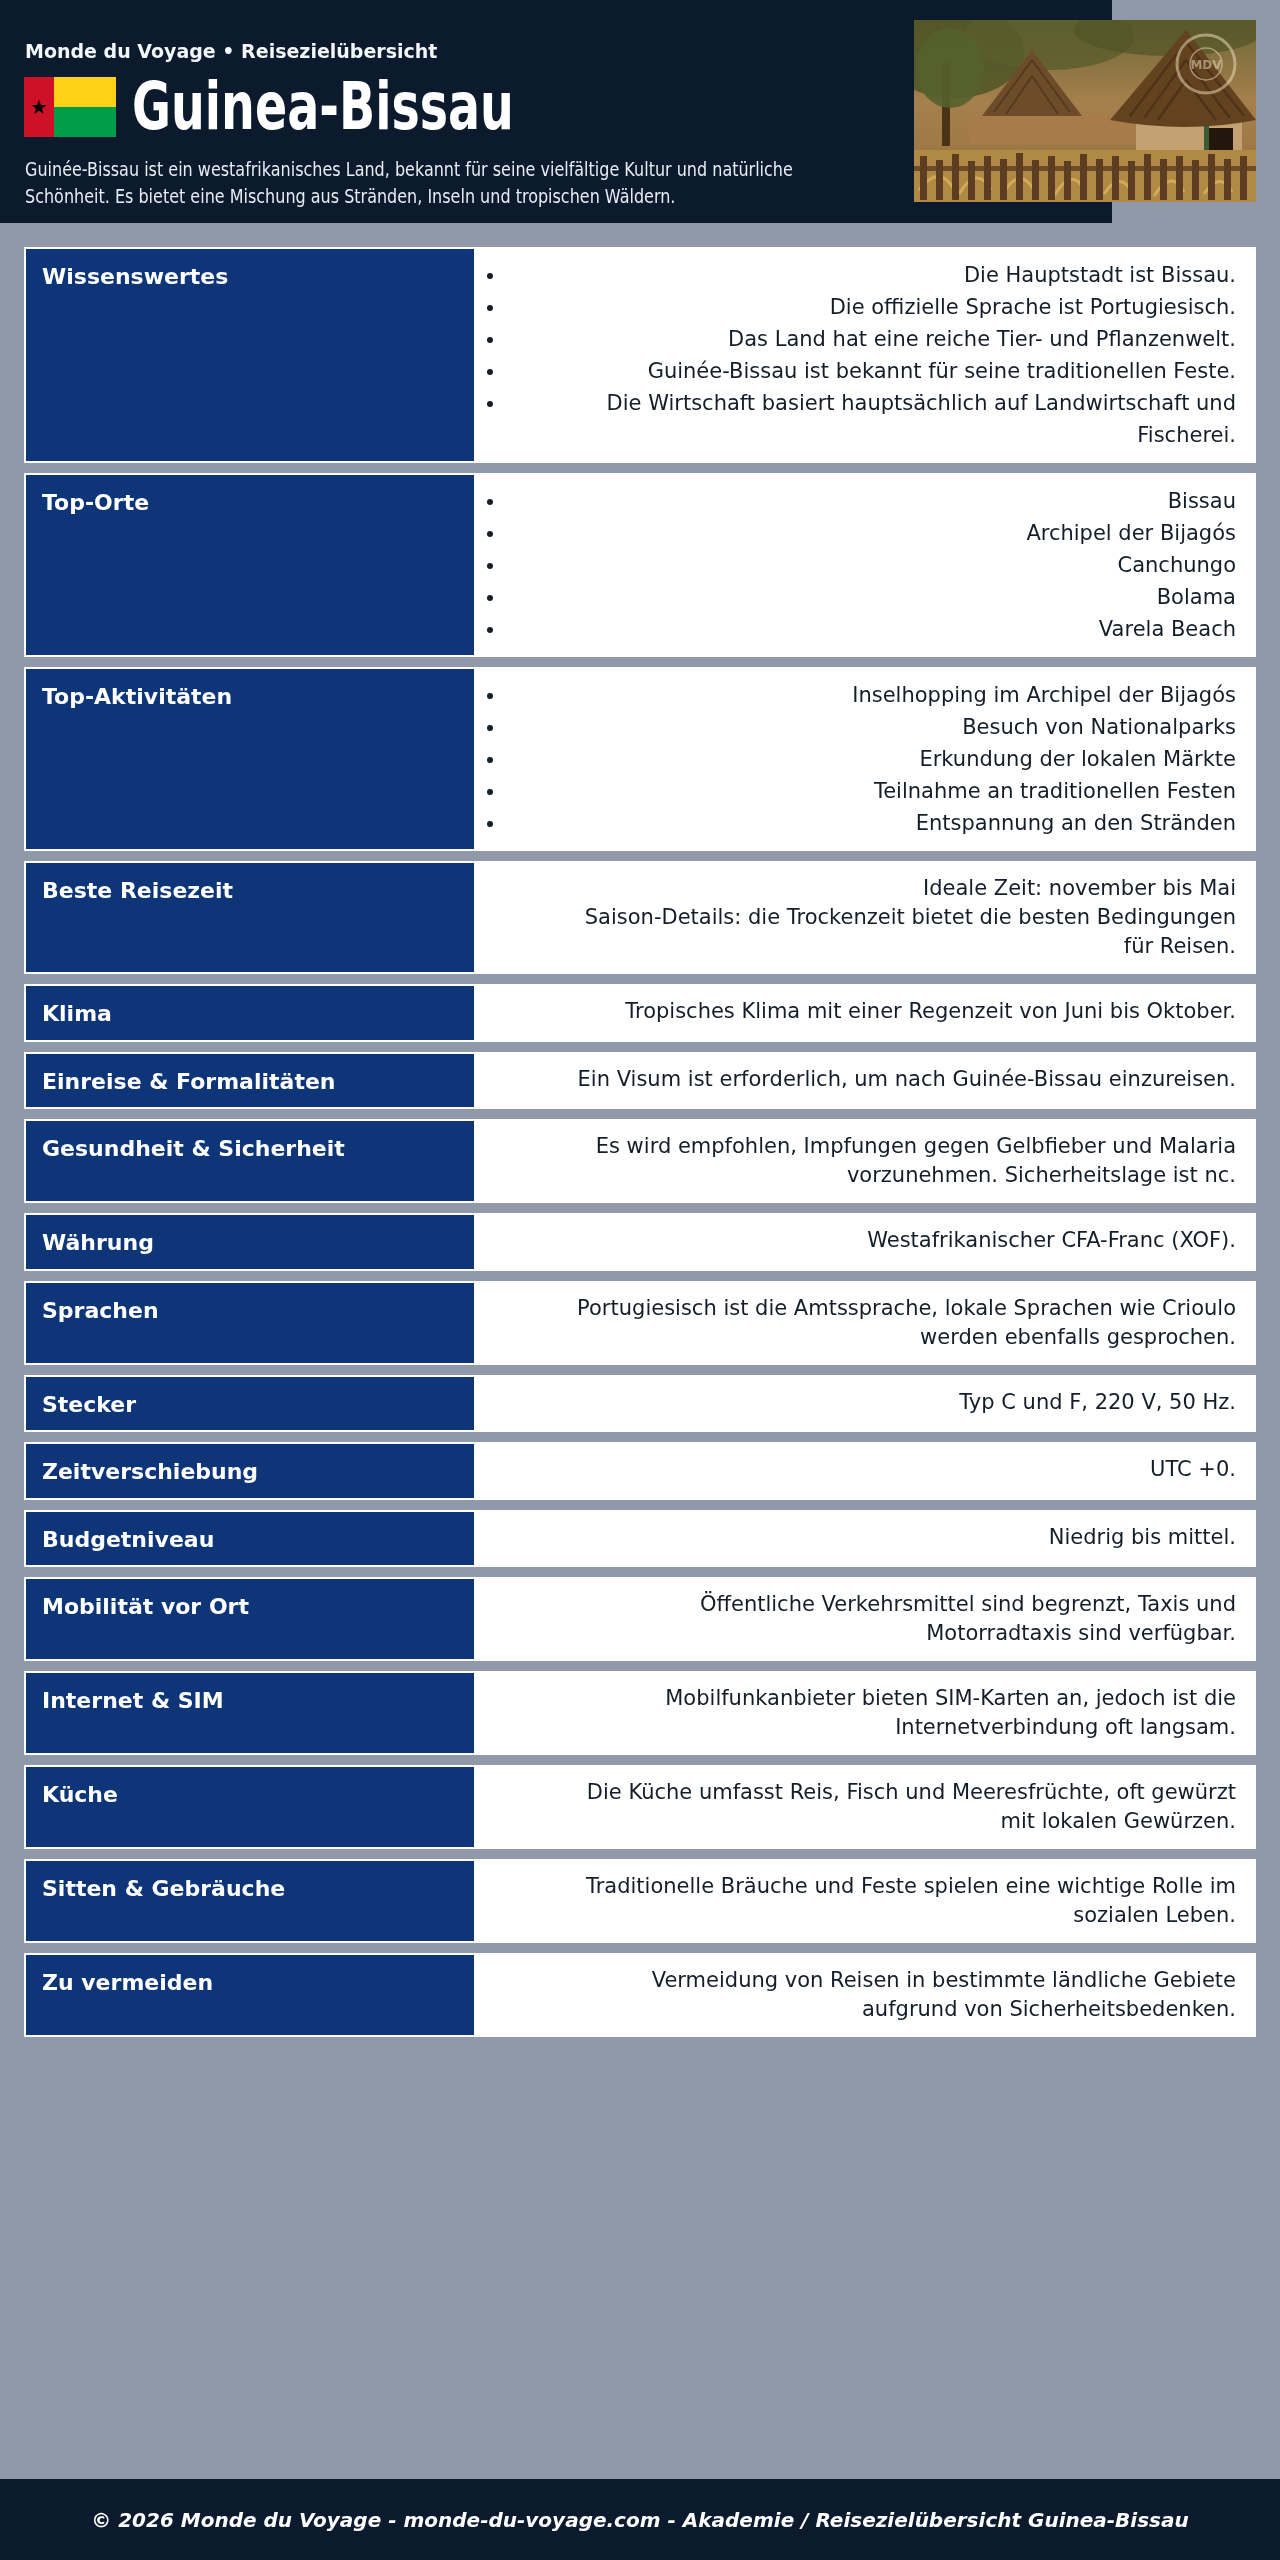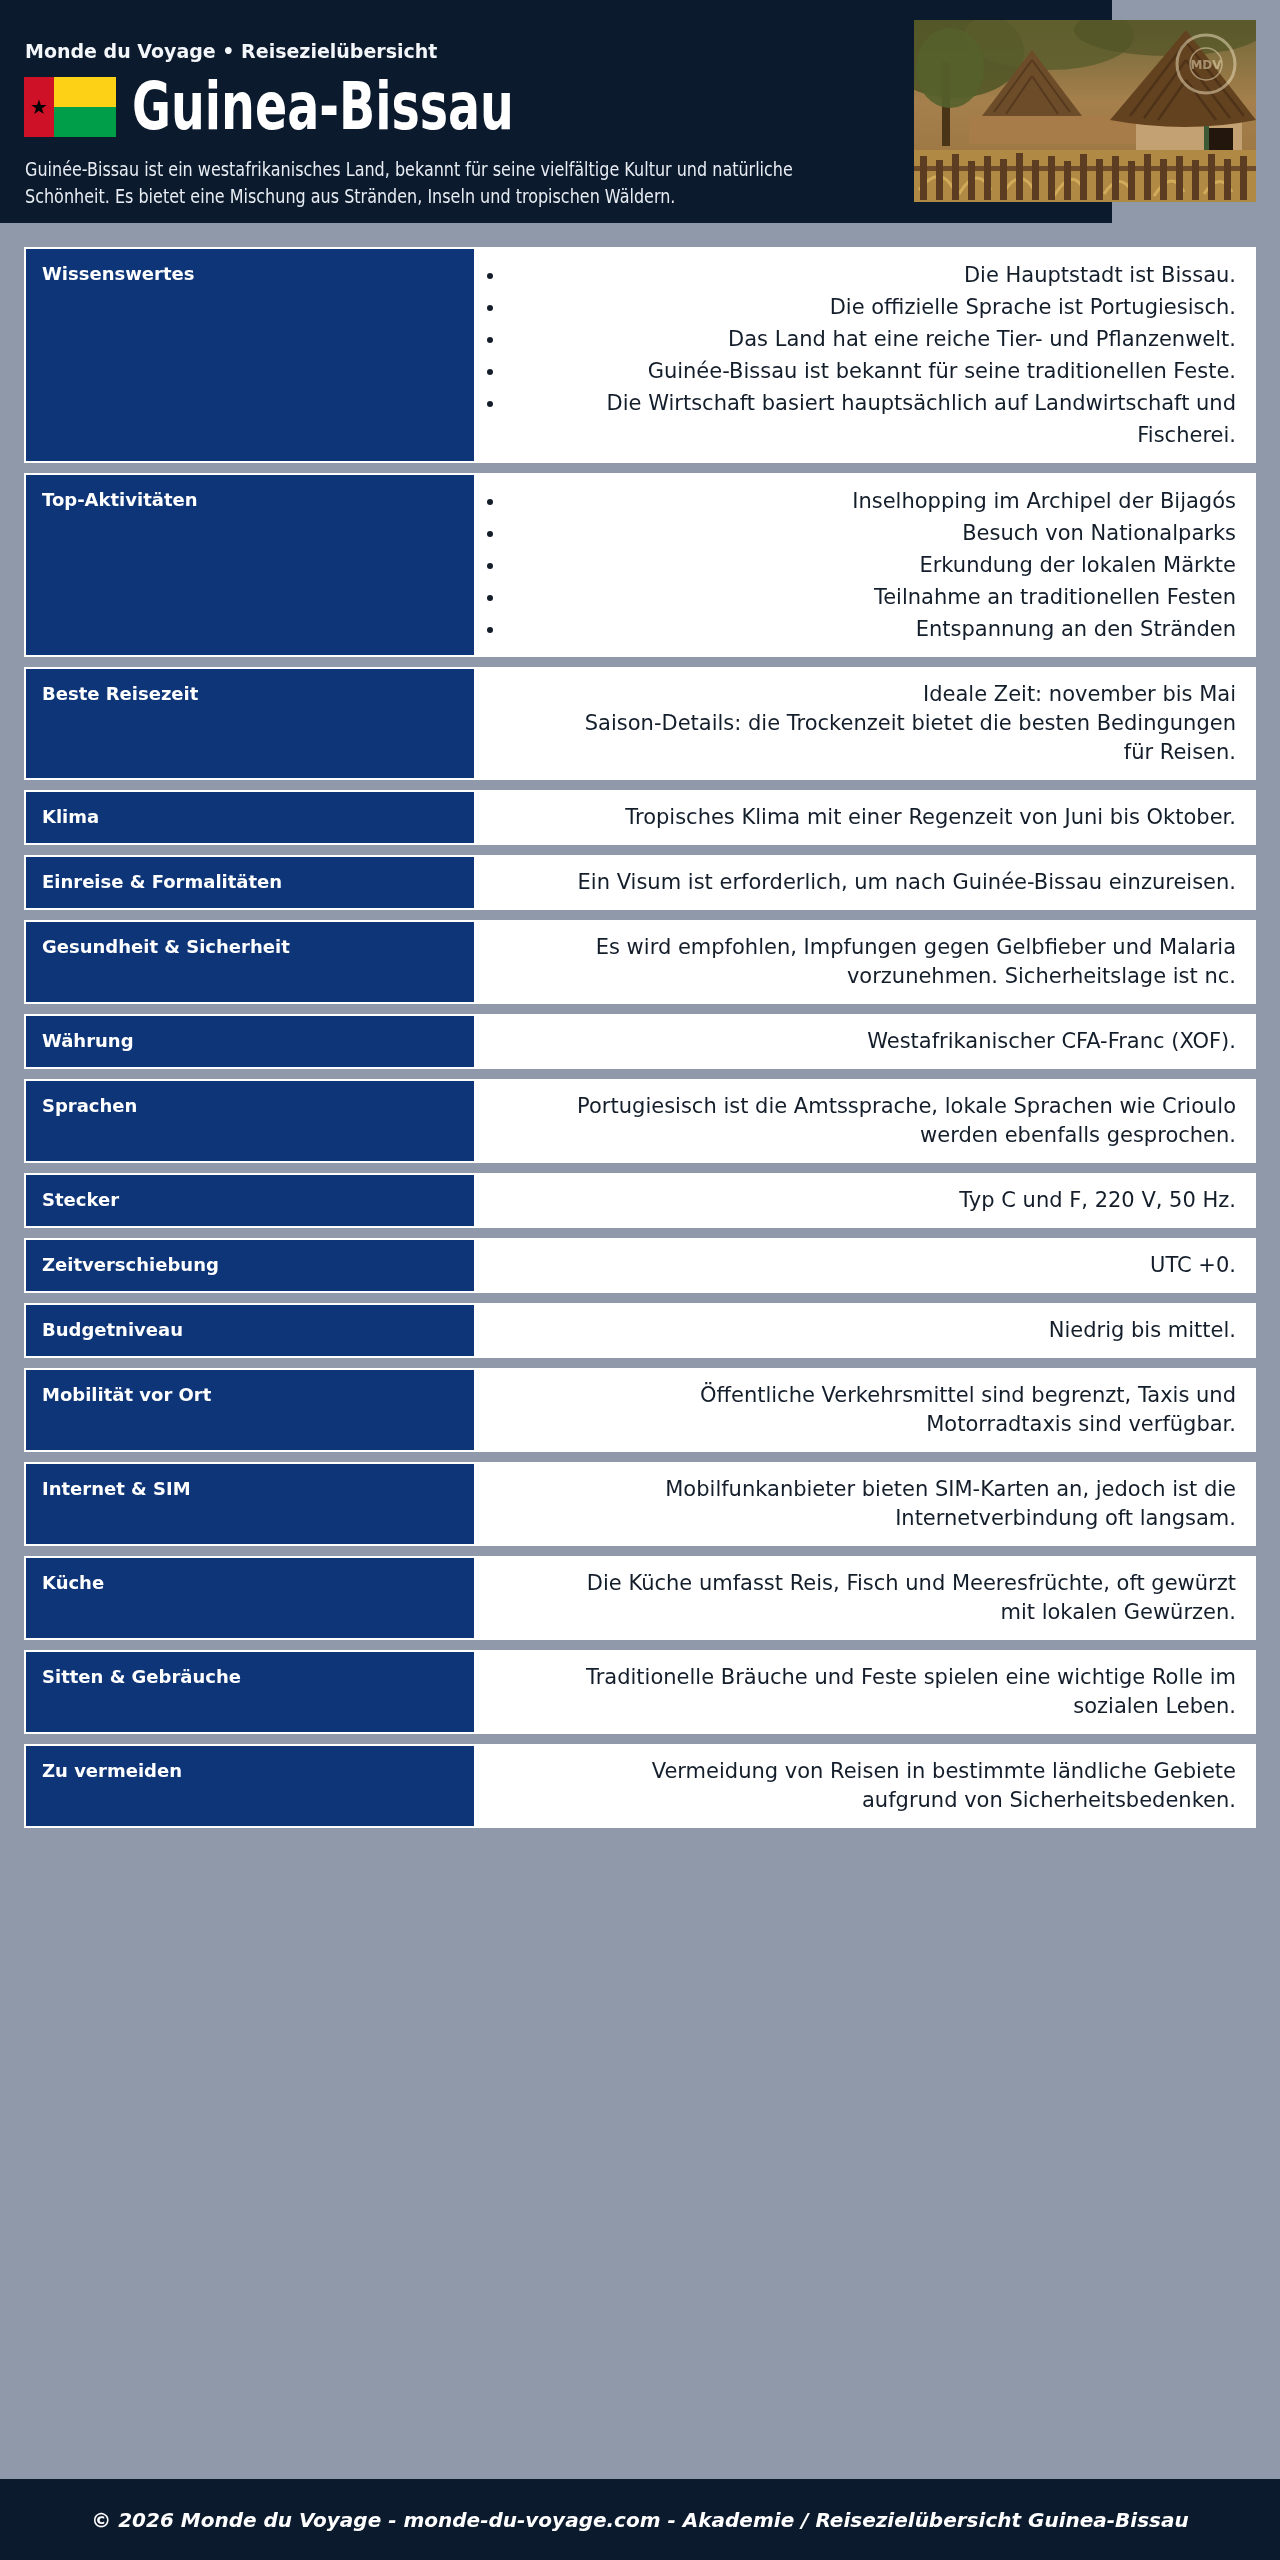--- a/index.html
+++ b/index.html
@@ -41,21 +41,21 @@
   .info-table{
     position:absolute;left:24px;top:247px;width:1232px;
     display:flex;flex-direction:column;gap:10px;
   }
   .row{
     display:flex;background:#ffffff;padding:2px;box-sizing:border-box;
   }
   .row-label{
     flex:0 0 448px;width:448px;box-sizing:border-box;
     background:#0d3577;color:#ffffff;
-    font-weight:bold;font-size:18px;line-height:1.25;
+    font-weight:bold;font-size:22px;line-height:1.25;
     padding:14px 16px 12px 16px;
   }
   .row-content{
     flex:1;box-sizing:border-box;color:#141e2b;
     font-size:21px;
     text-align:right;
   }
   .row-content .text{
     padding:11px 18px 11px 13px;line-height:29px;white-space:pre-line;
   }
@@ -164,20 +164,32 @@
           <li>Die Hauptstadt ist Bissau.</li>
           <li>Die offizielle Sprache ist Portugiesisch.</li>
           <li>Das Land hat eine reiche Tier- und Pflanzenwelt.</li>
           <li>Guinée-Bissau ist bekannt für seine traditionellen Feste.</li>
           <li>Die Wirtschaft basiert hauptsächlich auf Landwirtschaft und
 Fischerei.</li>
         </ul>
       </div>
     </div>
     <div class="row">
+      <div class="row-label">Top-Orte</div>
+      <div class="row-content">
+        <ul>
+          <li>Bissau</li>
+          <li>Archipel der Bijagós</li>
+          <li>Canchungo</li>
+          <li>Bolama</li>
+          <li>Varela Beach</li>
+        </ul>
+      </div>
+    </div>
+    <div class="row">
       <div class="row-label">Top-Aktivitäten</div>
       <div class="row-content">
         <ul>
           <li>Inselhopping im Archipel der Bijagós</li>
           <li>Besuch von Nationalparks</li>
           <li>Erkundung der lokalen Märkte</li>
           <li>Teilnahme an traditionellen Festen</li>
           <li>Entspannung an den Stränden</li>
         </ul>
       </div>

